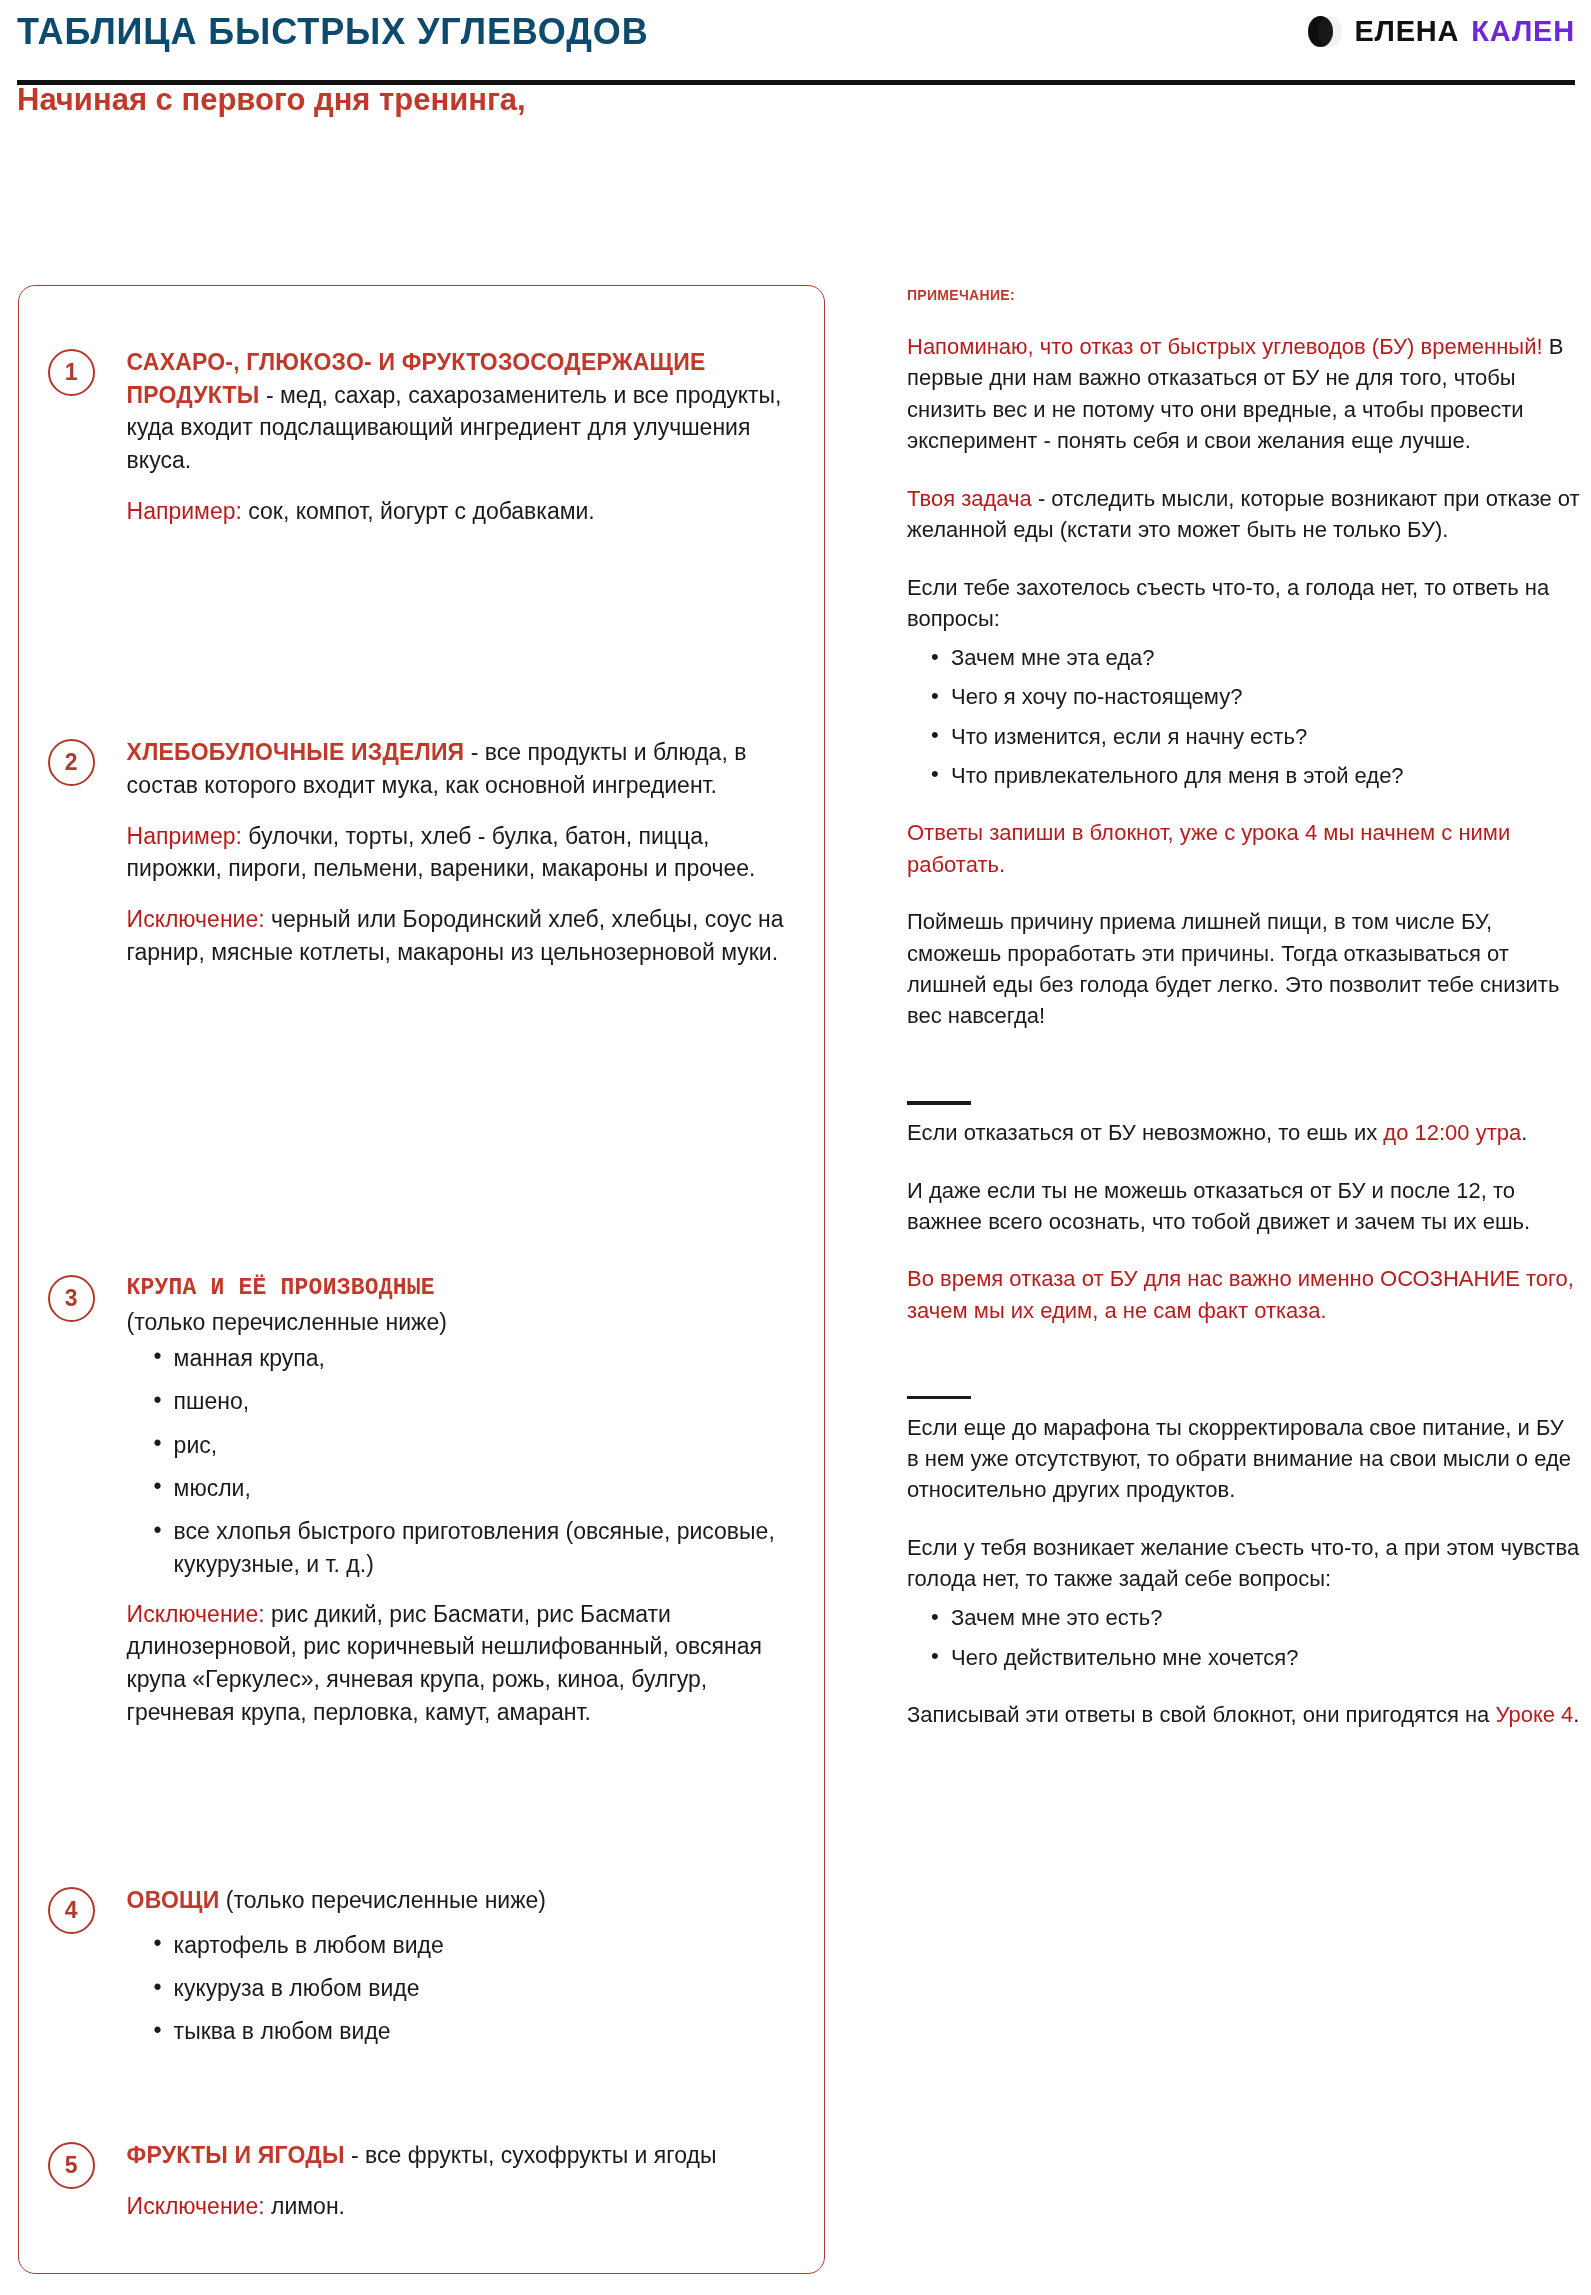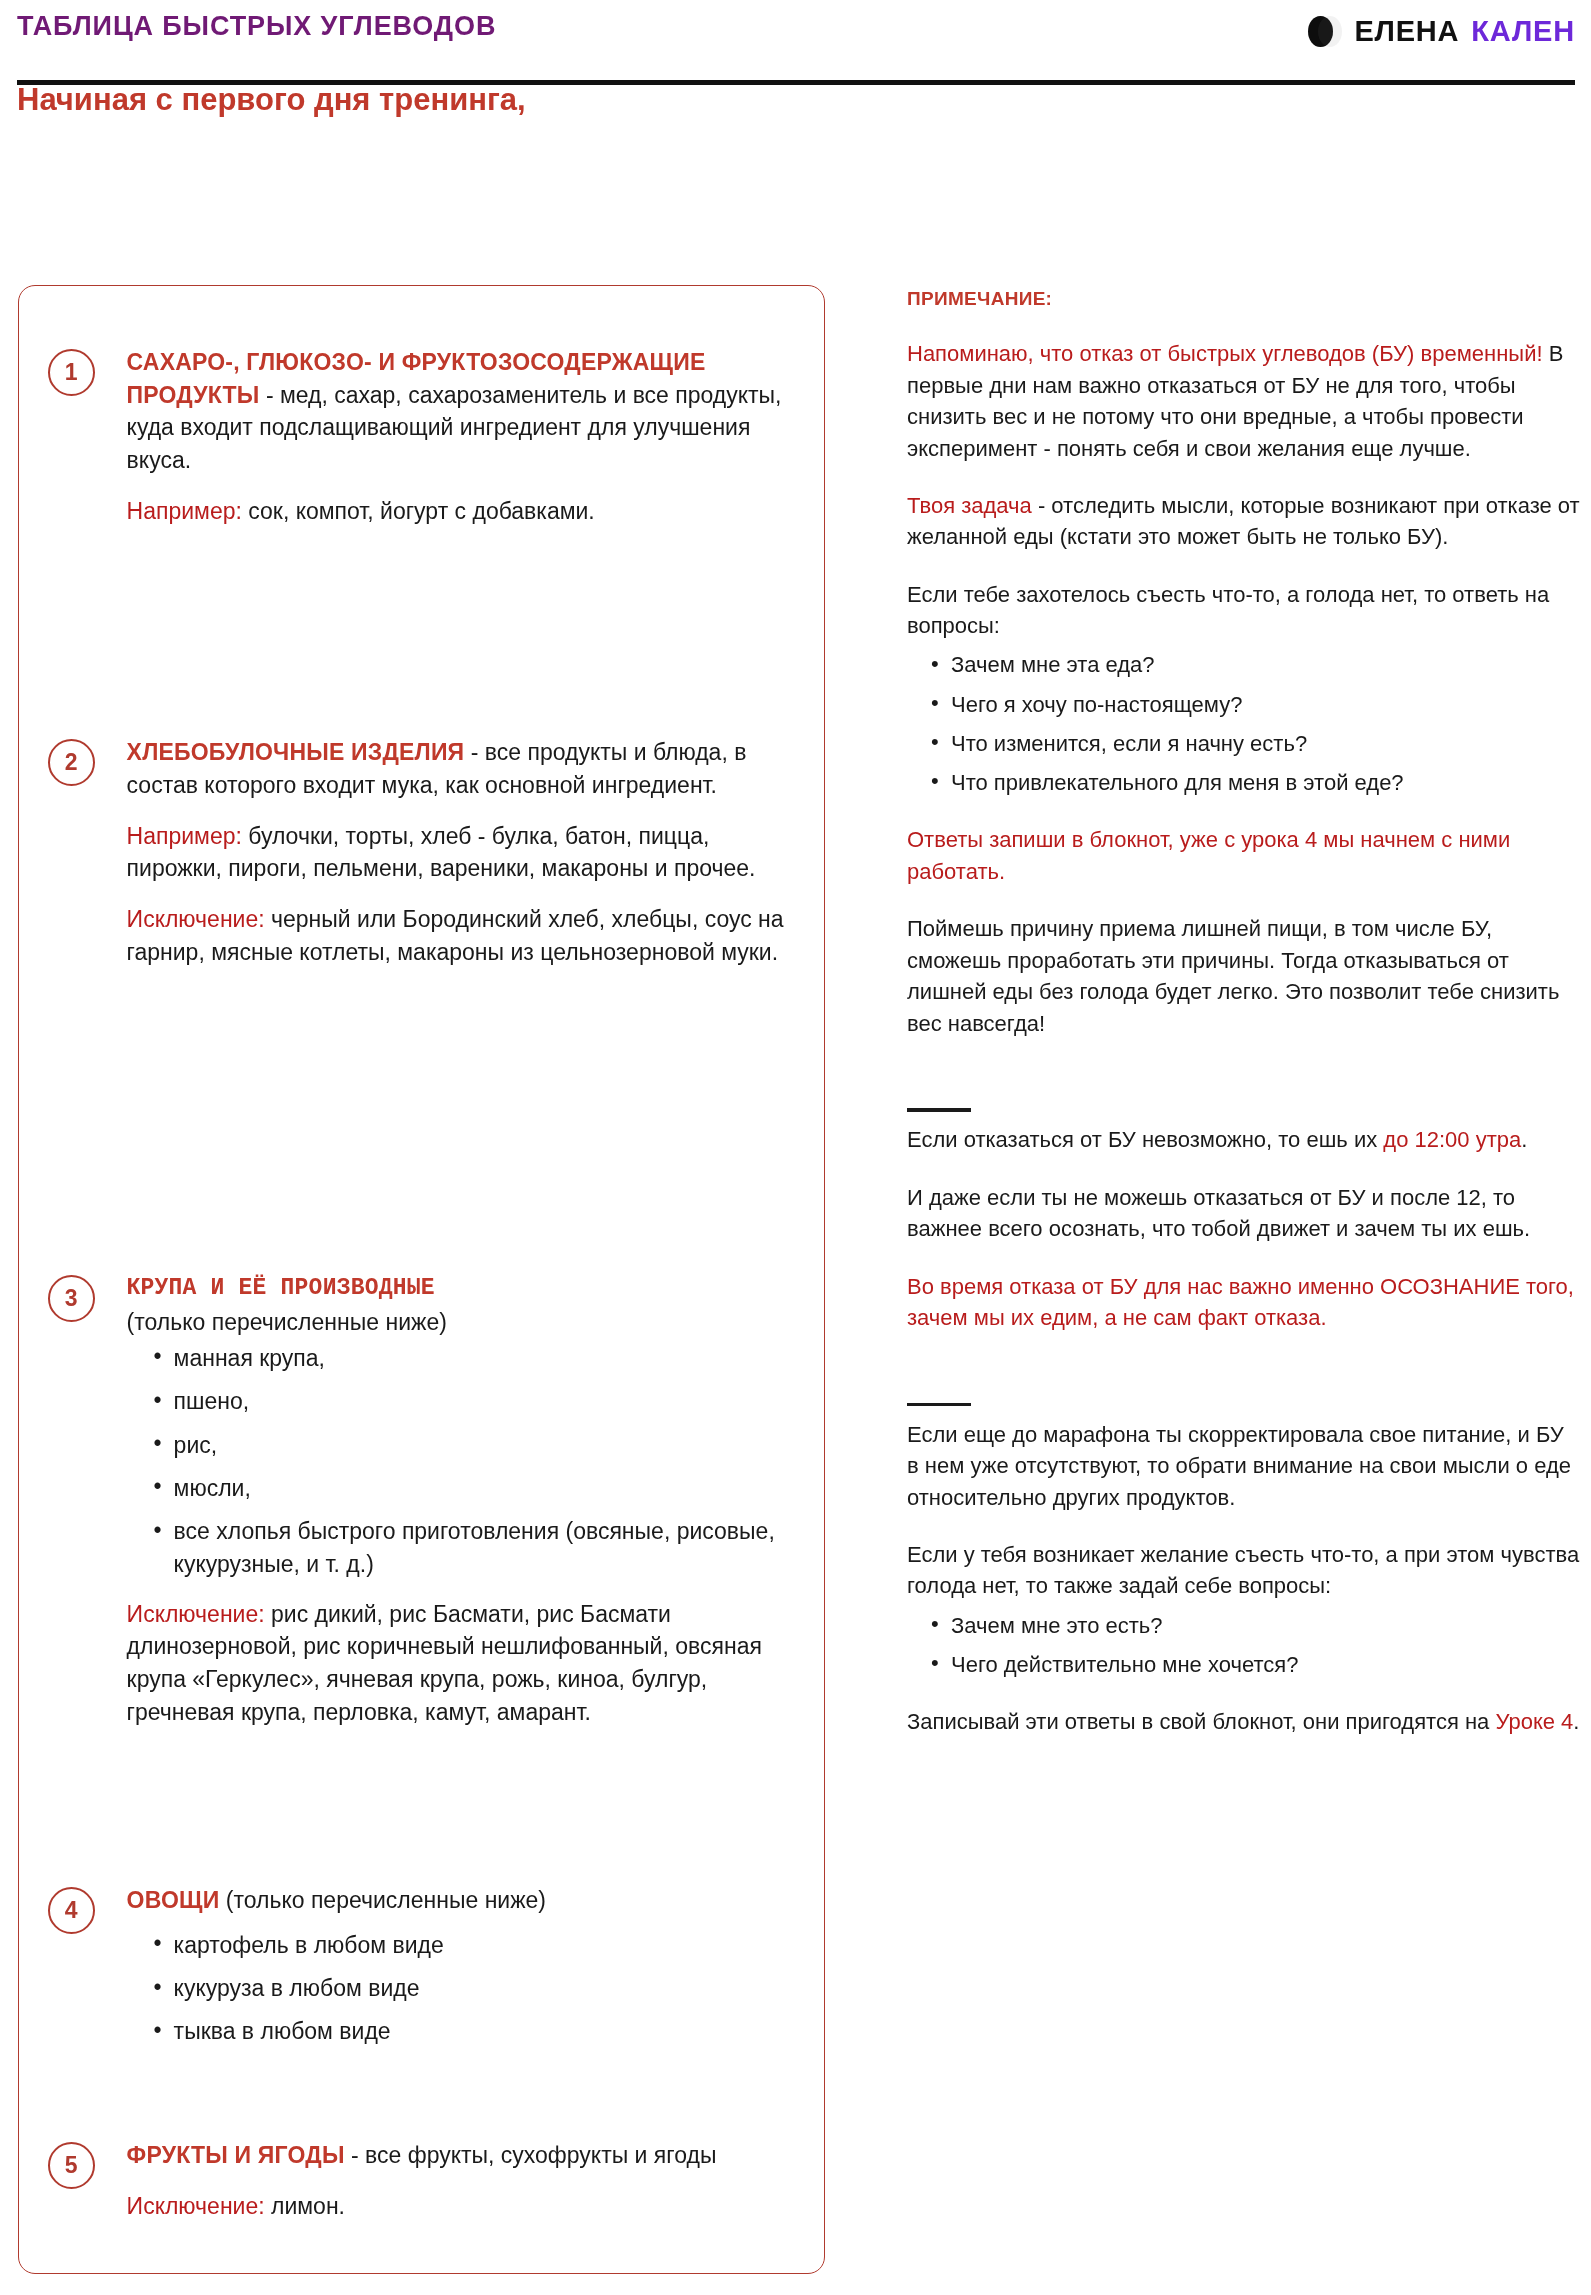--- a/index.html
+++ b/index.html
@@ -22,24 +22,24 @@
     position: absolute;
     left: 0; top: 0; right: 0;
     height: 86px;
     display: flex;
     align-items: flex-start;
     justify-content: space-between;
   }
   .doc-title {
     margin-left: 17px;
     margin-top: 10.7px;
-    font-size: 27px;
+    font-size: 36px;
     font-weight: 700;
     letter-spacing: 0.9px;
-    color: #701a75;
+    color: #0c4a6e;
     white-space: nowrap;
     text-align: center;
   }
   .brand {
     margin-right: 17px;
     margin-top: 15.3px;
     display: flex;
     align-items: center;
     gap: 12px;
     white-space: nowrap;
@@ -177,21 +177,21 @@
     left: 907px;
     top: 0;
     width: 673px;
     font-size: 22px;
     line-height: 1.43;
     color: #1a1a1a;
   }
   .note-title {
     color: #c0392b;
     font-weight: 700;
-    font-size: 19px;
+    font-size: 14px;
     letter-spacing: 0.3px;
     margin: 0 0 4.6px 0;
   }
   .note p { margin: 0 0 26px 0; }
   .note p.tight { margin-bottom: 7.7px; }
   .note ul {
     margin: 3.1px 0 26px 0;
     padding-left: 44px;
     list-style: none;
   }

